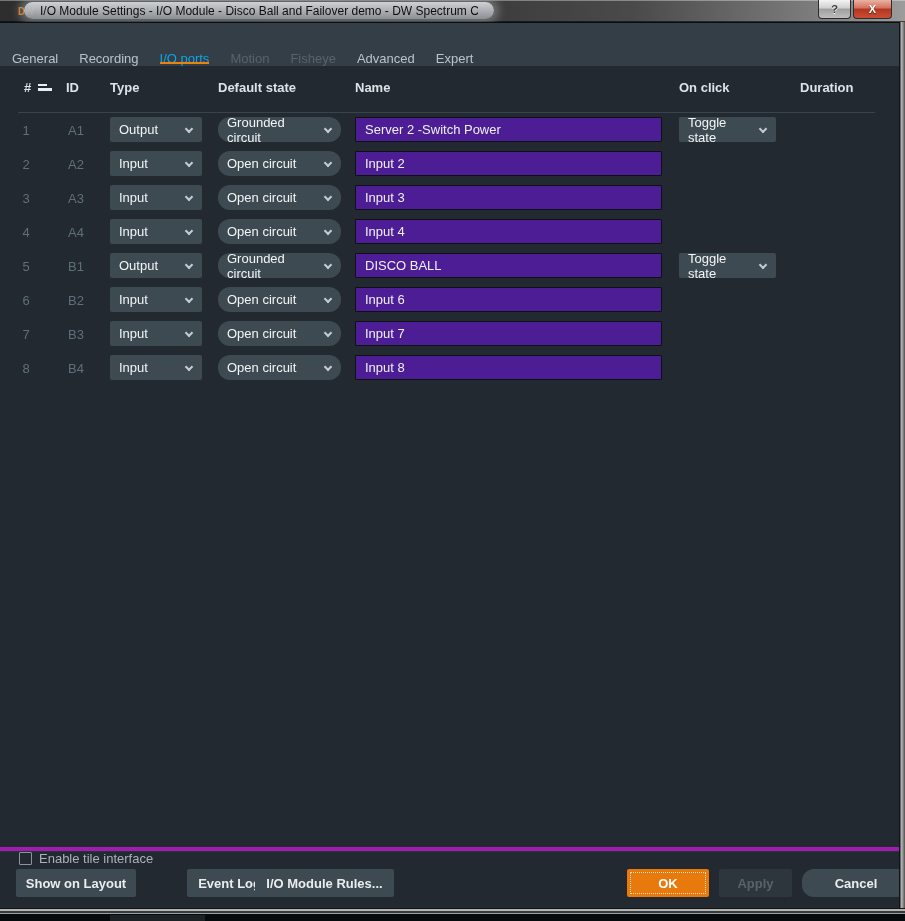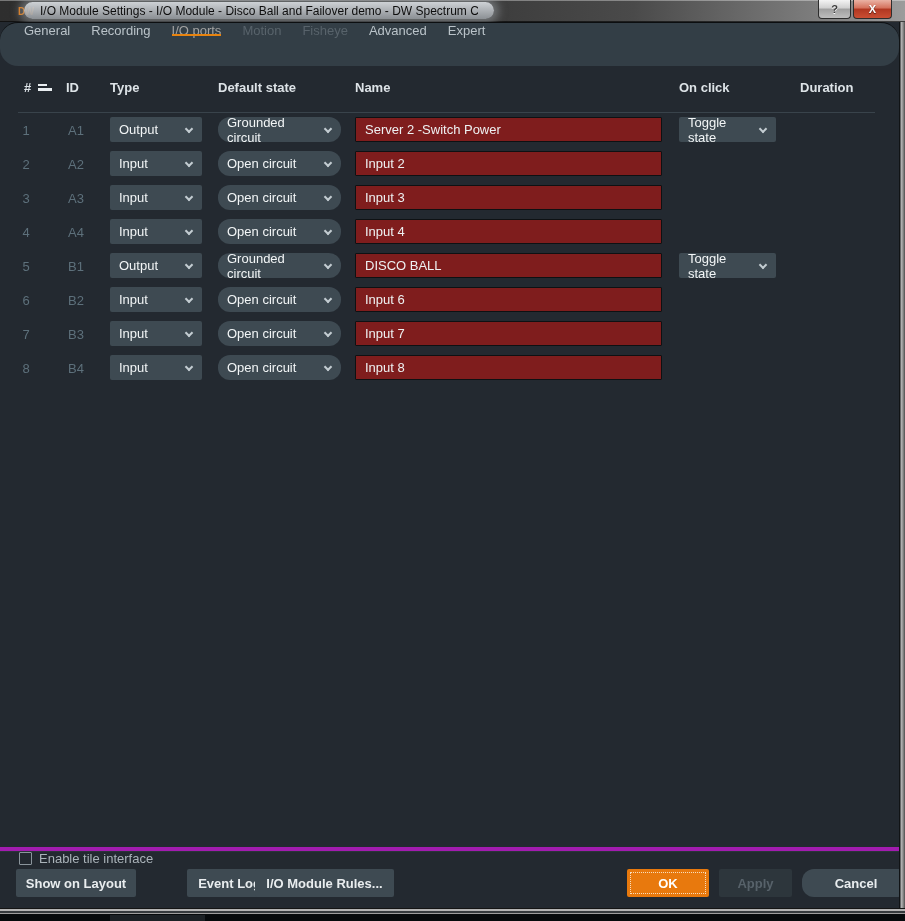--- a/index.html
+++ b/index.html
@@ -23,24 +23,24 @@
     display:flex; align-items:center; justify-content:center; font-size:11px; font-weight:700; cursor:default; }
   .cap-help { width:33px; background:linear-gradient(#f4f4f4,#cfcfcf 45%,#9f9f9f 50%,#bdbdbd);
     color:#3a3a3a; text-shadow:0 1px 0 #fff; margin-right:2px; }
   .cap-close { width:39px; background:linear-gradient(#eab2a4,#d4705b 45%,#b03721 50%,#ca4e33);
     color:#fff; text-shadow:0 1px 1px rgba(0,0,0,0.55); }
 
   
   .dialog { position:absolute; top:22px; left:0; width:899px; height:886px; background:#232930; }
 
   .tabbar { position:relative; width:100%; height:44px; background:#333e46; border-top:1px solid #0c0e10;
-    display:flex; align-items:flex-start; padding-left:24px; gap:21px;border-radius:18px; }
+    display:flex; align-items:flex-end; padding-left:12px; gap:21px; }
   .tab { position:relative; display:flex; align-items:center; font-size:13px; color:#bac3c9; cursor:pointer; }
   .tab.disabled { color:#58636b; }
-  .tab.active { color:#a3a3a3; }
+  .tab.active { color:#0ea5e9; }
   .tab.active::after { content:""; position:absolute; left:0; right:0; bottom:2px; height:2px; background:#e8830f; }
 
   
   .table-area { position:relative; width:100%; }
   .thead { position:relative; height:47px; }
   .th { position:absolute; top:14px; font-size:13px; font-weight:700; color:#dde3e7; }
   .th-num    { left:24px; display:flex; align-items:center; gap:7px; }
   .th-id     { left:66px; }
   .th-type   { left:110px; }
   .th-state  { left:218px; }
@@ -58,21 +58,21 @@
     justify-content:center; color:#5d707b; font-size:13px; }
   .cell-id  { position:absolute; left:62px; top:0; width:28px; height:34px; display:flex; align-items:center;
     justify-content:center; color:#5d707b; font-size:13px; }
   .dropdown { position:absolute; top:4px; height:25px; background:#3e4a52; border-radius:2px;
     display:flex; align-items:center; padding:0 24px 0 9px; color:#f2f5f6; font-size:13px; cursor:pointer; }
   .dd-type   { left:110px; width:92px; }
   .dd-state  { left:218px; width:123px;border-radius:12px; }
   .dd-click  { left:679px; width:97px; }
   .chevron { position:absolute; right:10px; top:9px; width:6px; height:6px;
     border-right:2px solid #c3ccd1; border-bottom:2px solid #c3ccd1; transform:rotate(45deg); }
-  .name-input { position:absolute; left:355px; top:4px; width:307px; height:25px; background:#7f1d1d;
+  .name-input { position:absolute; left:355px; top:4px; width:307px; height:25px; background:#4c1d95;
     border:1px solid #0e1113; border-radius:1px; color:#eef1f2; font-size:13px; padding:0 9px;
     font-family:"Liberation Sans", sans-serif; outline:none; }
 
   
   .tile-row { position:absolute; left:0; top:795px; width:100%; height:30px; display:flex; align-items:center;margin-top:26px; }
   .checkbox { appearance:none; -webkit-appearance:none; width:13px; height:13px; margin-left:19px;
     border:1px solid #8b959c; border-radius:1px; background:transparent; cursor:pointer; }
   .tile-label { margin-left:7px; color:#aab3b9; font-size:13px; }
 
   

